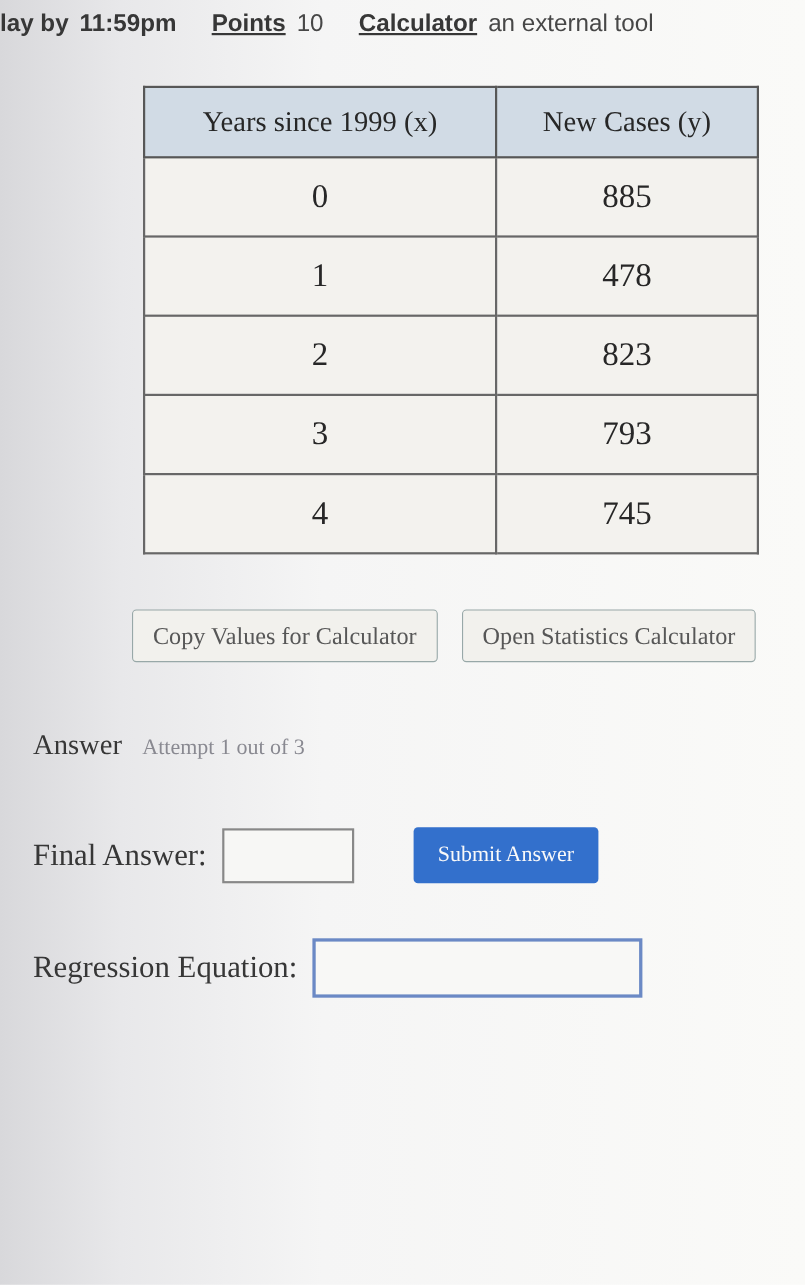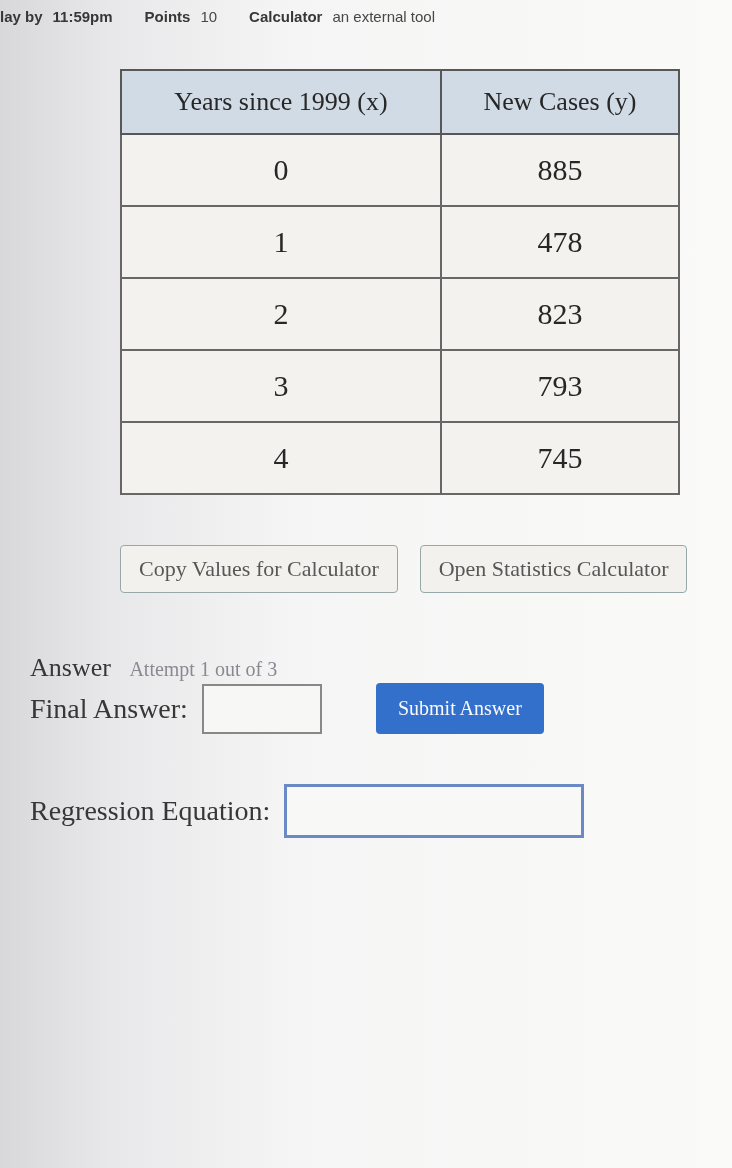--- a/index.html
+++ b/index.html
@@ -12,34 +12,35 @@
     background: linear-gradient(90deg, #d8d8db 0%, #e8e8ea 15%, #f5f5f5 40%, #fafaf8 100%);
     color: #2a2a2a;
     overflow: hidden;
     filter: blur(0.6px) contrast(0.95);
   }
   .topbar {
     display: flex;
     gap: 32px;
     padding: 8px 0 24px 0;
     font-family: Arial, Helvetica, sans-serif;
-    font-size: 15px;
+    font-size: 22px;
     color: #333;
     font-weight: bold;
   }
   .topbar .meta-group { display: flex; gap: 10px; }
-  .topbar .meta-label { font-weight: bold; }
+  .topbar .meta-label { font-weight: bold; text-decoration: underline; }
   .topbar .meta-value { font-weight: normal; color: #444; }
   .table-wrap { padding: 20px 40px 0 120px; }
   table.data {
     border-collapse: collapse;
     width: 560px;
     border: 2px solid #555;
     font-size: 26px;
     background: #f7f6f2;
+    margin-left: 10px;
   }
   table.data th {
     background: #d5e0ea;
     border: 2px solid #555;
     padding: 16px 10px;
     font-weight: normal;
     font-family: Georgia, serif;
     font-size: 26px;
     color: #222;
   }
@@ -61,21 +62,21 @@
     font-family: Georgia, serif;
     font-size: 22px;
     color: #555;
     background: #f8f7f3;
     border: 1.5px solid #9aa;
     border-radius: 4px;
     padding: 10px 18px;
     cursor: pointer;
   }
   .answer-sec { padding: 60px 30px 0 30px; }
-  .answer-line { font-size: 26px; color: #333; }
+  .answer-line { font-size: 26px; color: #333; margin-bottom: 60px; }
   .answer-line .attempt {
     font-size: 20px;
     color: #8a8a92;
     margin-left: 12px;
     font-family: Georgia, serif;
   }
   .row {
     display: flex;
     align-items: center;
     gap: 14px;

